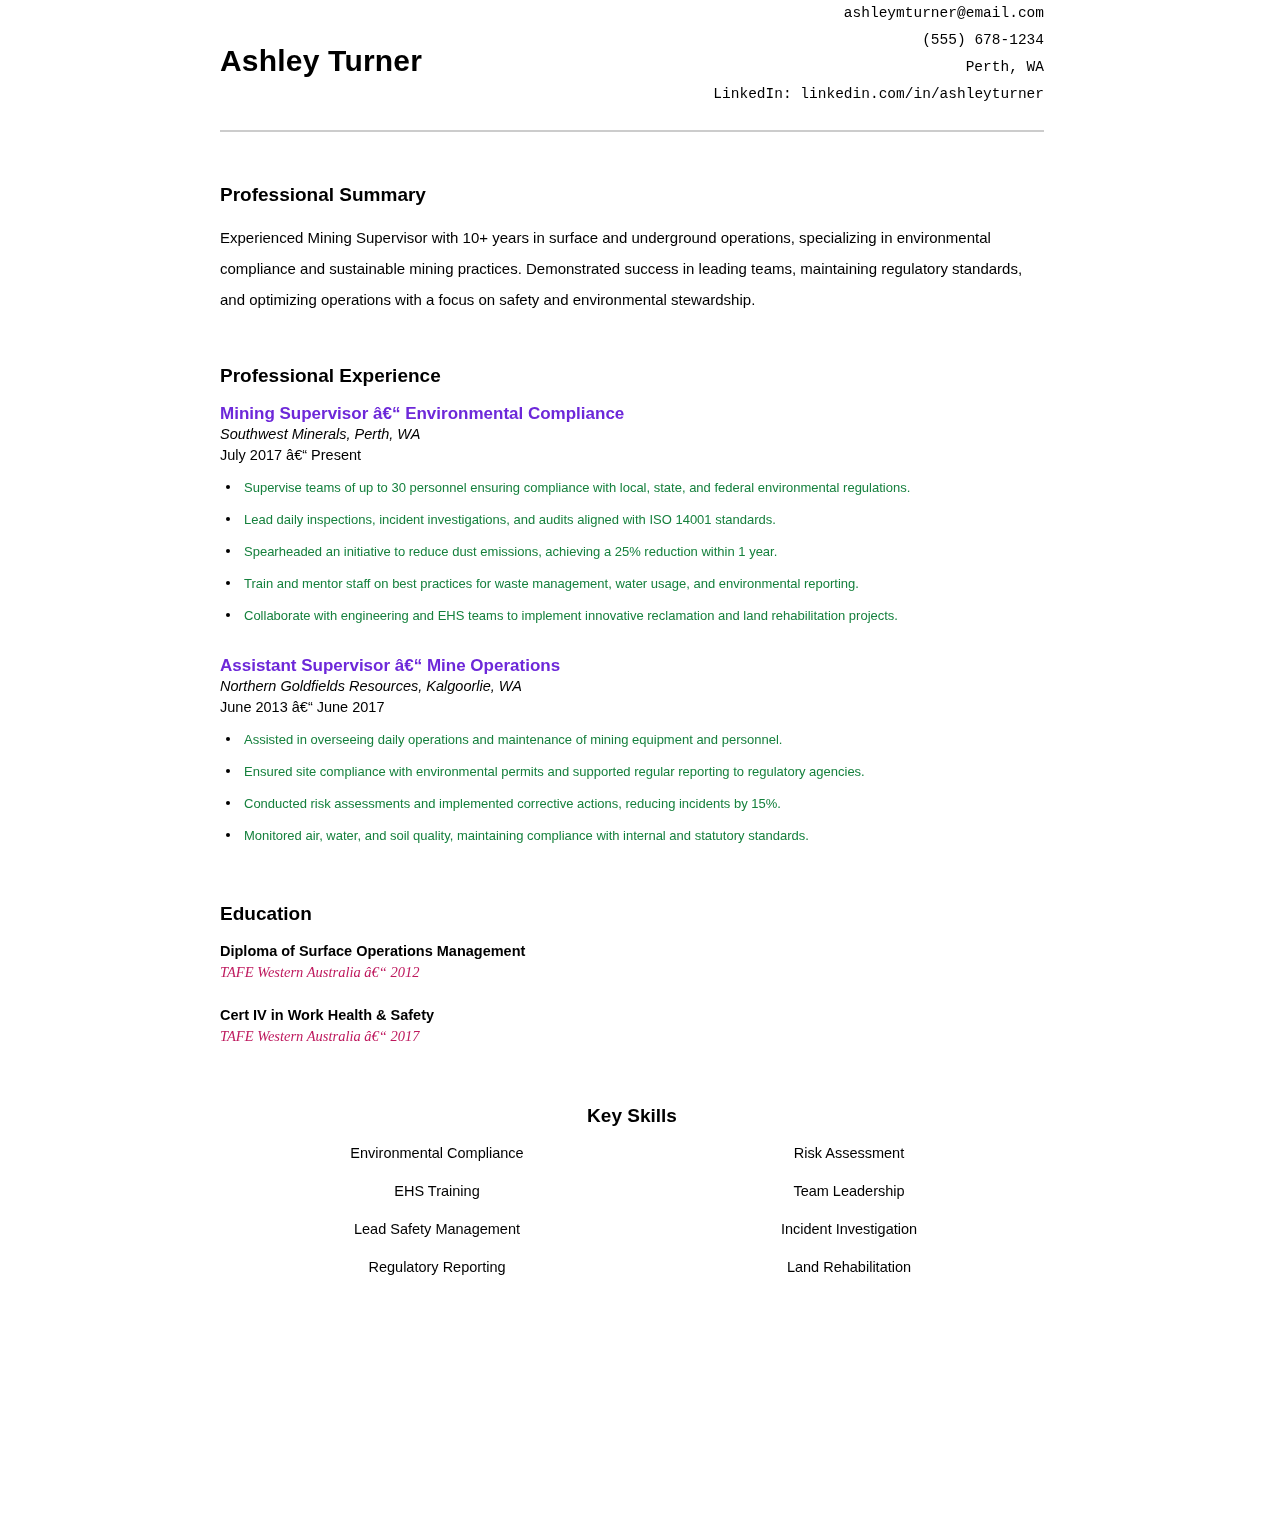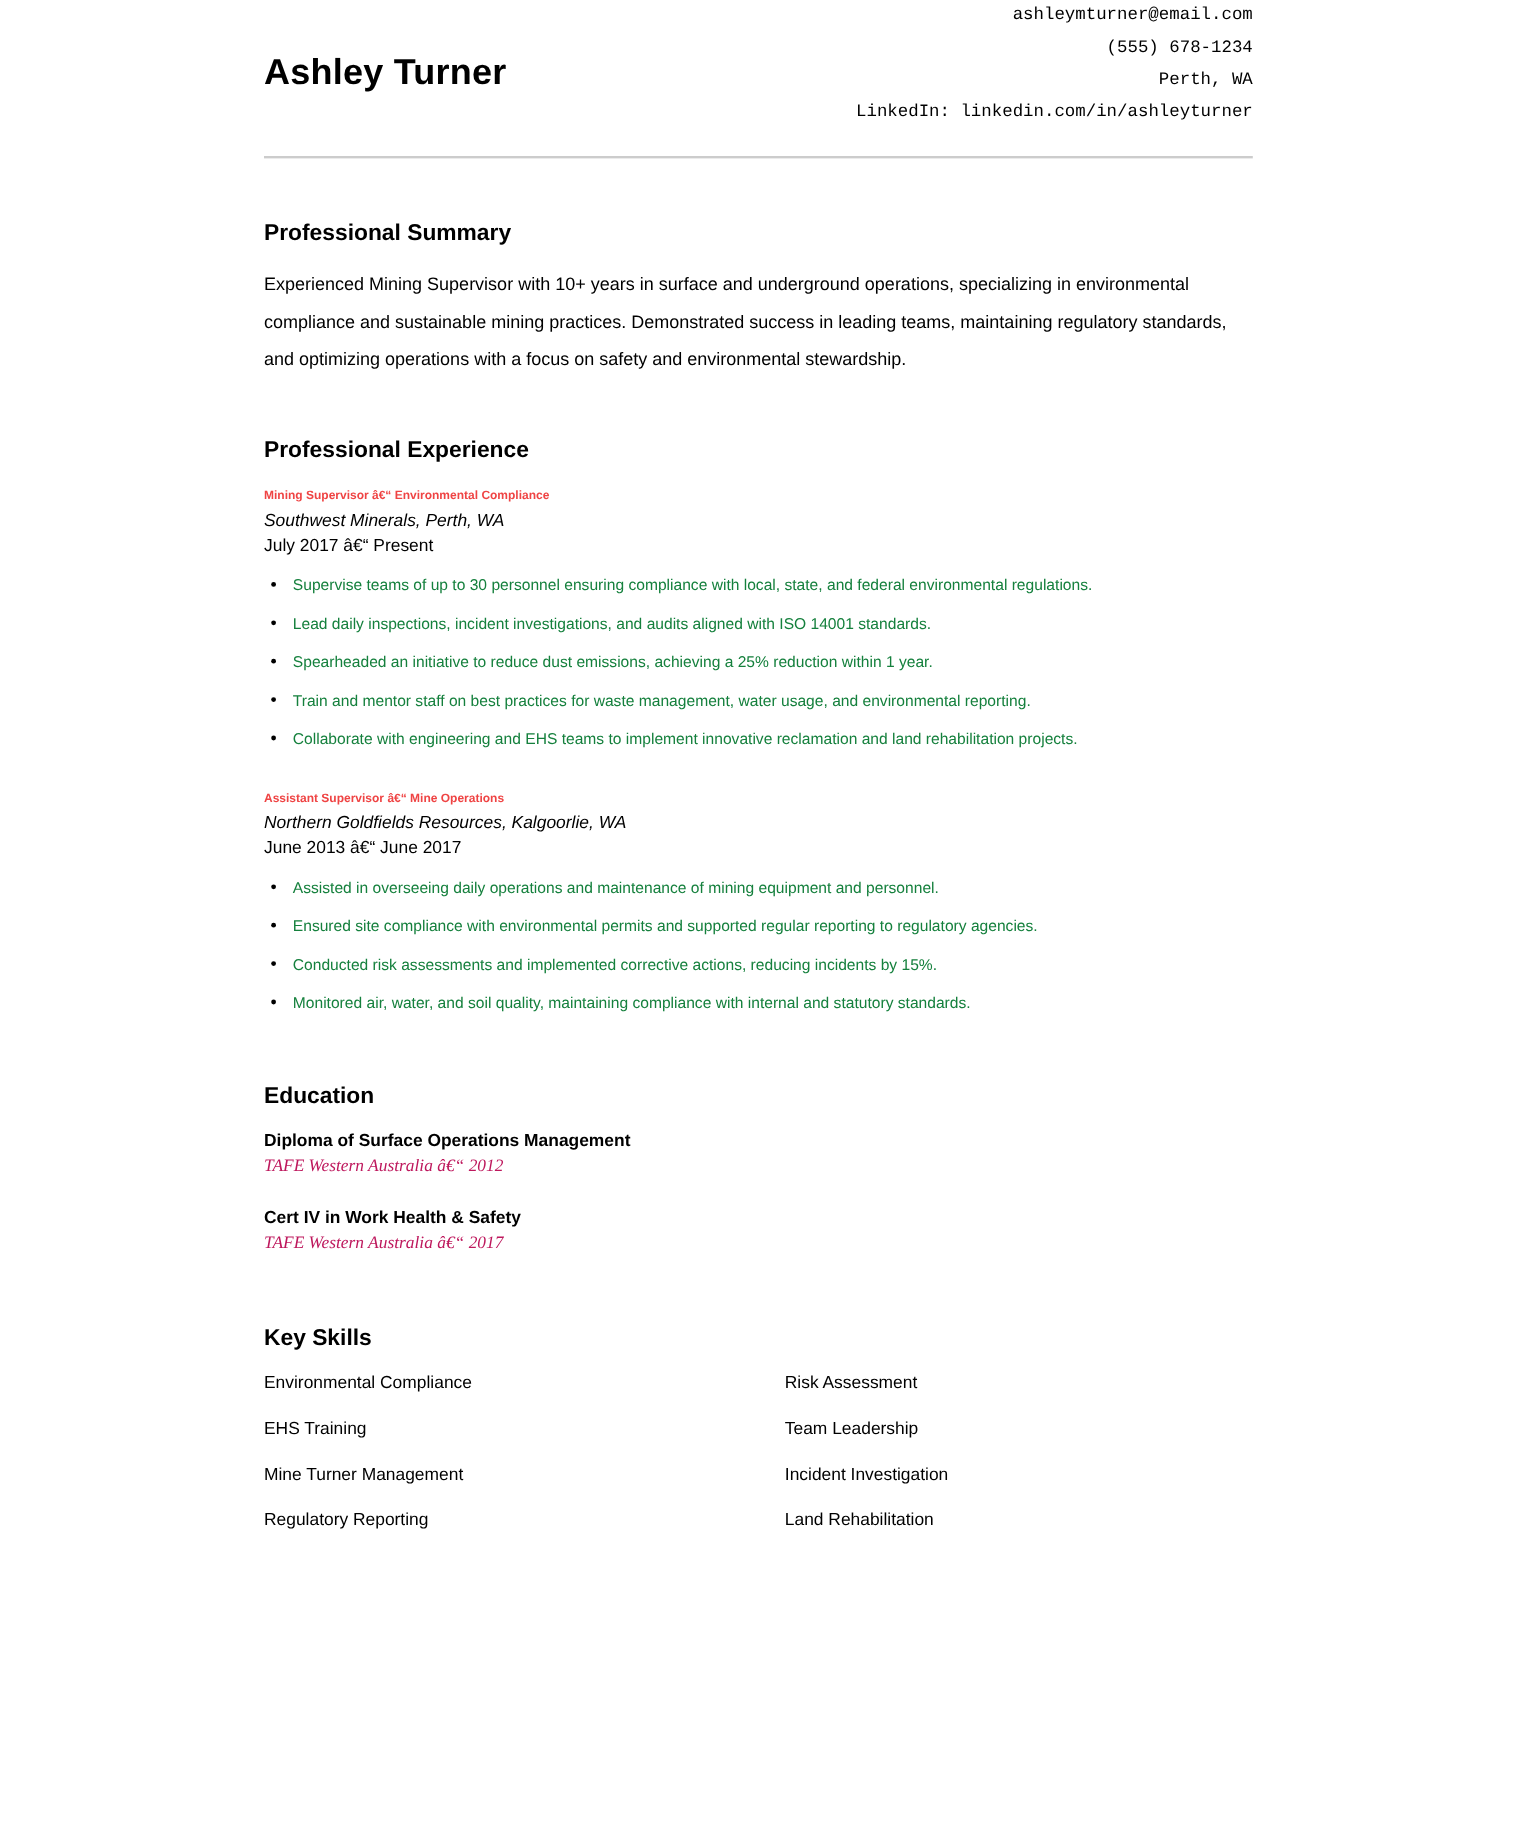--- a/index.html
+++ b/index.html
@@ -70,24 +70,24 @@
     font-size: 15px;
     line-height: 31px;
     margin-top: 16px;
     color: #000;
   }
 
   .experience-section { padding-top: 32px; }
   .job { margin-top: 16px; }
   .job + .job { margin-top: 26px; }
   .job-title {
-    font-size: 10px;
-    font-weight: bold;
-    line-height: 21px;
-    color: #ef4444;
+    font-size: 17px;
+    font-weight: bold;
+    line-height: 21px;
+    color: #6d28d9;
   }
   .job-company {
     font-size: 14.5px;
     font-style: italic;
     line-height: 21px;
     color: #000;
   }
   .job-dates {
     font-size: 14.5px;
     line-height: 21px;
@@ -127,21 +127,21 @@
     color: #000;
   }
   .edu-school {
     font-size: 14.5px;
     font-style: italic;
     line-height: 21px;
     color: #be185d;
     font-family: Liberation Serif, serif;
   }
 
-  .skills-section { padding-top: 40px; }
+  .skills-section { padding-top: 40px; text-align: center; }
   .skills-grid {
     margin-top: 16px;
     display: grid;
     grid-template-columns: 434px 1fr;
     row-gap: 18px;
   }
   .skill-item {
     font-size: 14.5px;
     line-height: 20px;
     color: #000;
@@ -213,21 +213,21 @@
         </div>
     </div>
 
     <div class="section skills-section">
       <div class="section-title">Key Skills</div>
       <div class="skills-grid" id="skills-container">
           <div class="skill-item">Environmental Compliance</div>
           <div class="skill-item">Risk Assessment</div>
           <div class="skill-item">EHS Training</div>
           <div class="skill-item">Team Leadership</div>
-          <div class="skill-item">Mine Turner Management</div>
+          <div class="skill-item">Lead Safety Management</div>
           <div class="skill-item">Incident Investigation</div>
           <div class="skill-item">Regulatory Reporting</div>
           <div class="skill-item">Land Rehabilitation</div>
         </div>
     </div>
 
   </div>
 </div>
 
 </body></html>

